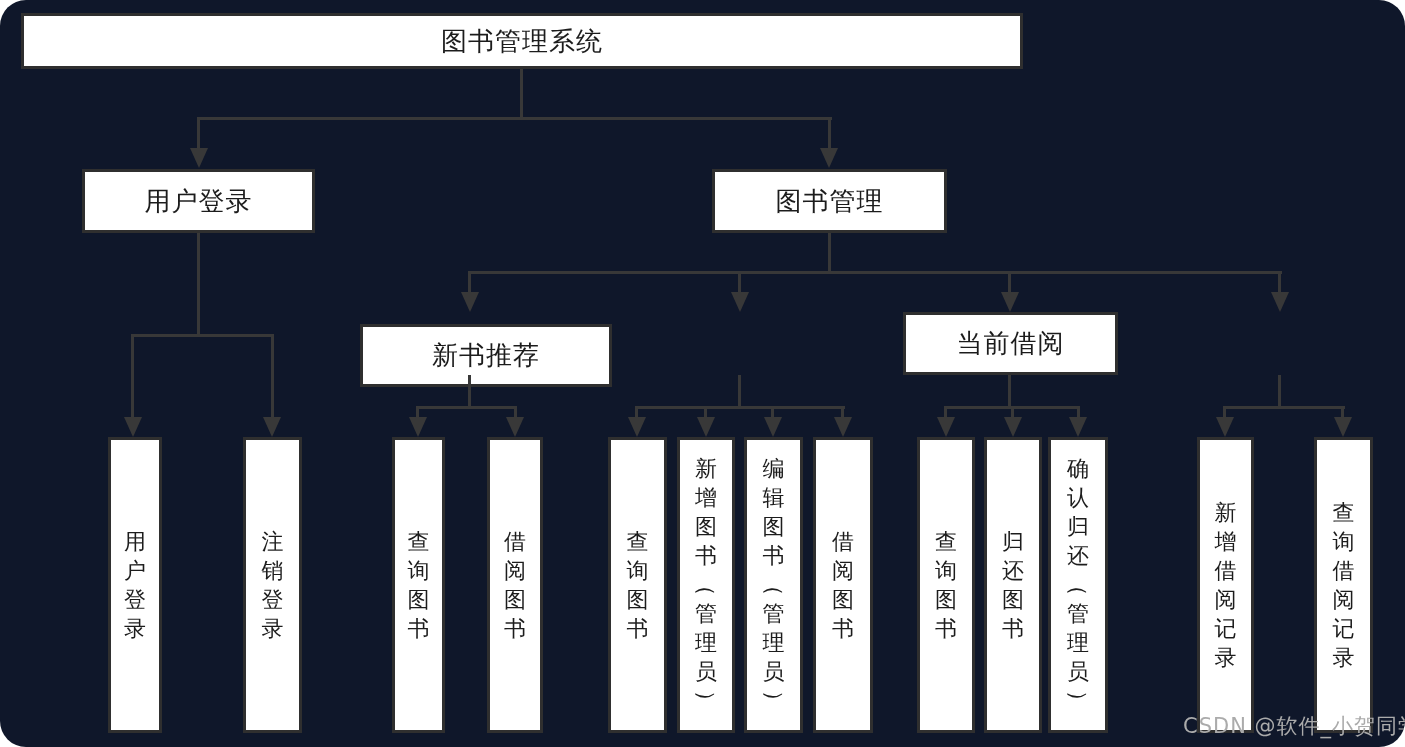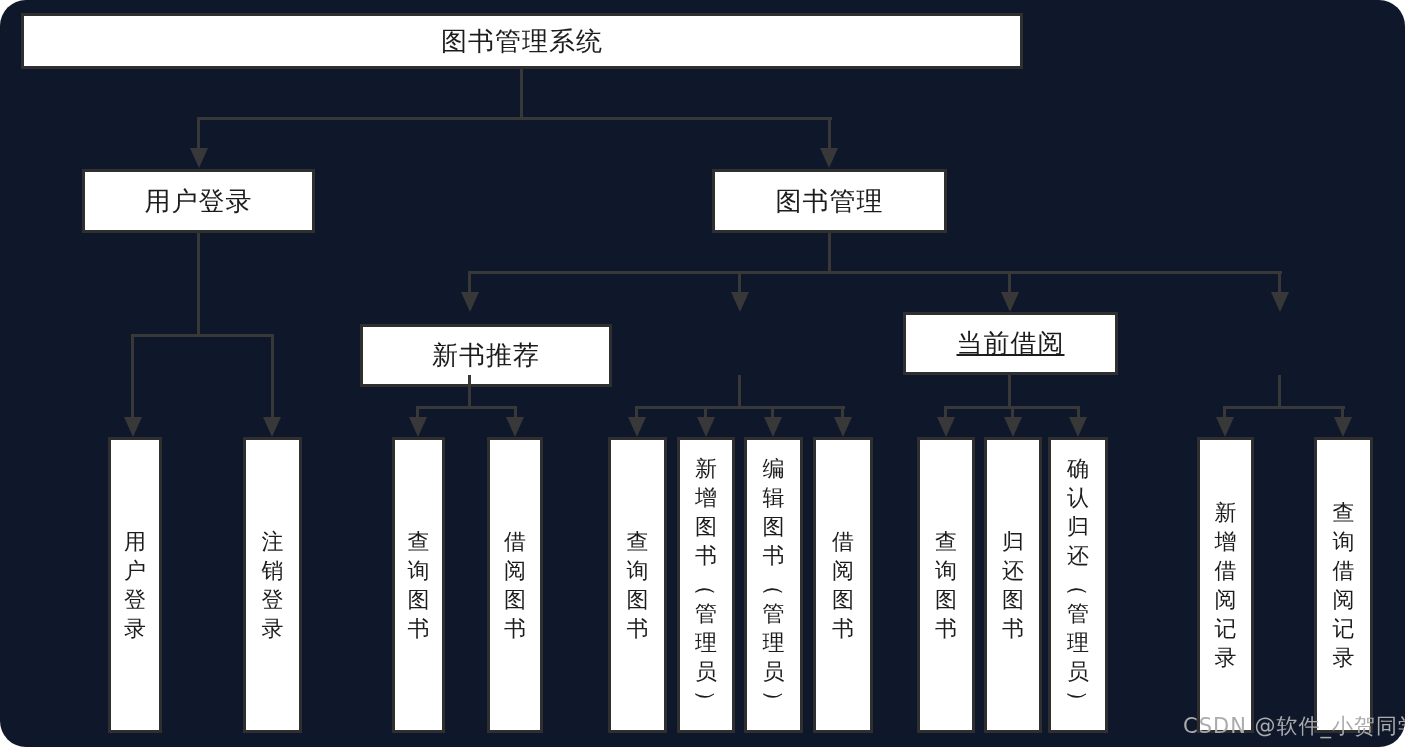--- a/index.html
+++ b/index.html
@@ -66,21 +66,21 @@
   <div class="line" style="left:738px;top:271px;width:3px;height:23px;"></div>
   <div class="arrowhead" style="left:731px;top:292px;"></div>
   <div class="line" style="left:1008px;top:271px;width:3px;height:23px;"></div>
   <div class="arrowhead" style="left:1001px;top:292px;"></div>
   <div class="line" style="left:1278px;top:271px;width:3px;height:23px;"></div>
   <div class="arrowhead" style="left:1271px;top:292px;"></div>
 
   <div class="box" style="left:360px;top:312px;width:252px;height:63px;margin-top:12px;">
     <span class="hlbl">新书推荐</span>
   </div>
-  <div class="box" style="left:903px;top:312px;width:215px;height:63px;text-decoration:underline;">
+  <div class="box" style="left:903px;top:312px;width:215px;height:63px;">
     <span class="hlbl">当前借阅</span>
   </div>
 
   <div class="line" style="left:468px;top:375px;width:3px;height:33px;"></div>
   <div class="line" style="left:416px;top:406px;width:101px;height:3px;"></div>
   <div class="line" style="left:416px;top:406px;width:3px;height:13px;"></div>
   <div class="arrowhead" style="left:409px;top:417px;"></div>
   <div class="line" style="left:514px;top:406px;width:3px;height:13px;"></div>
   <div class="arrowhead" style="left:506px;top:417px;"></div>
 

